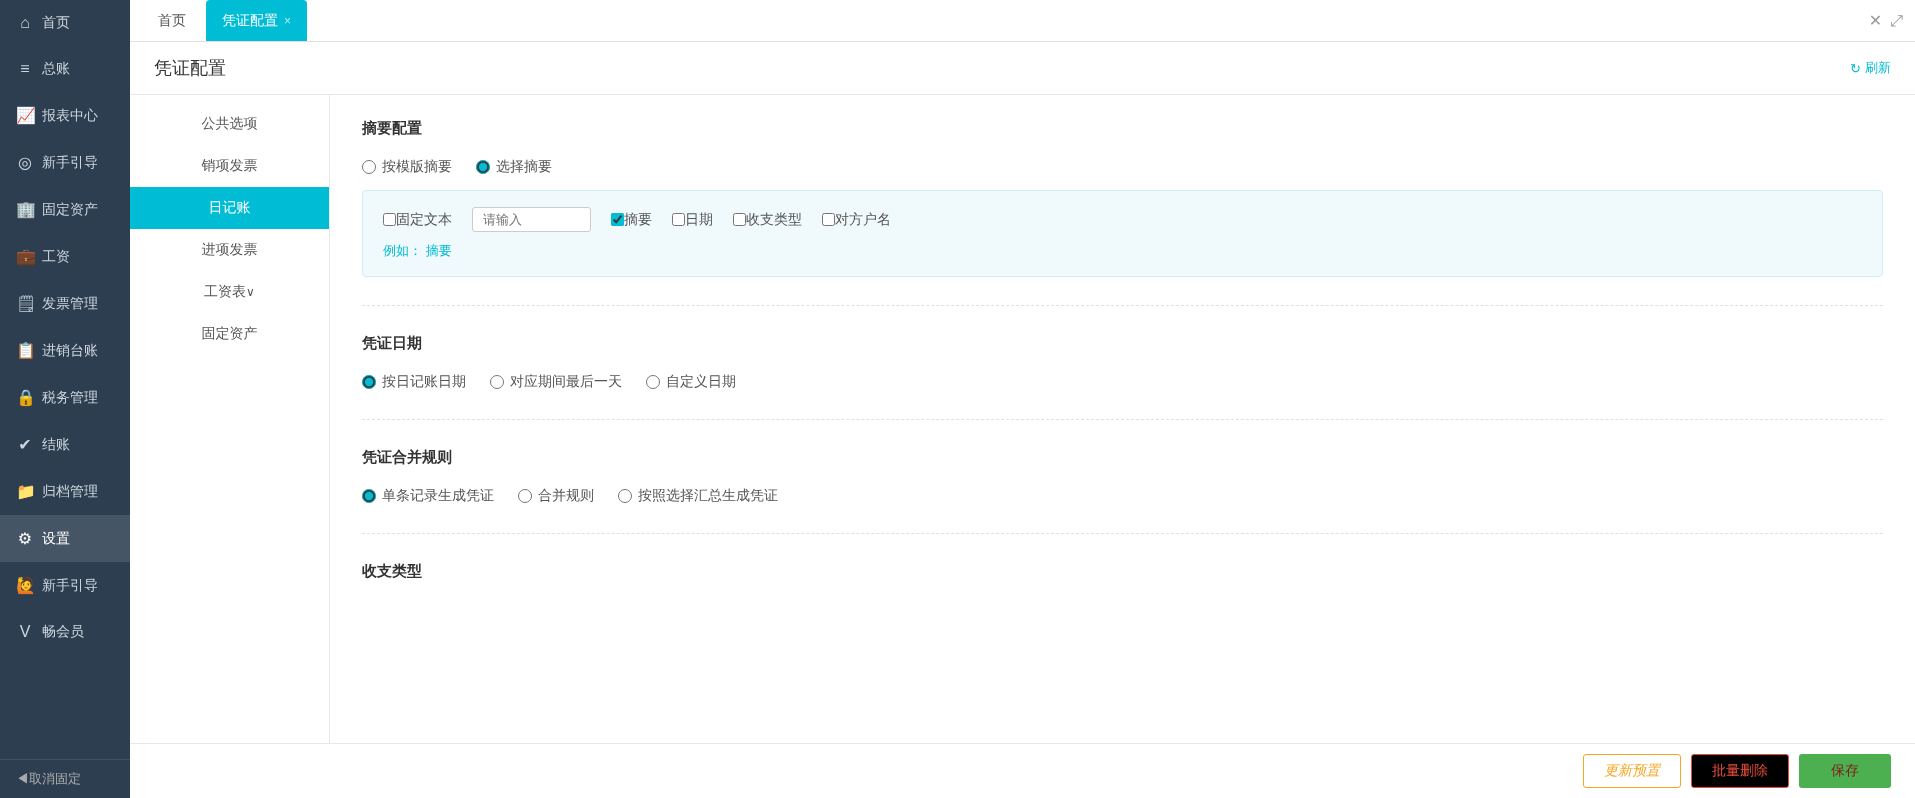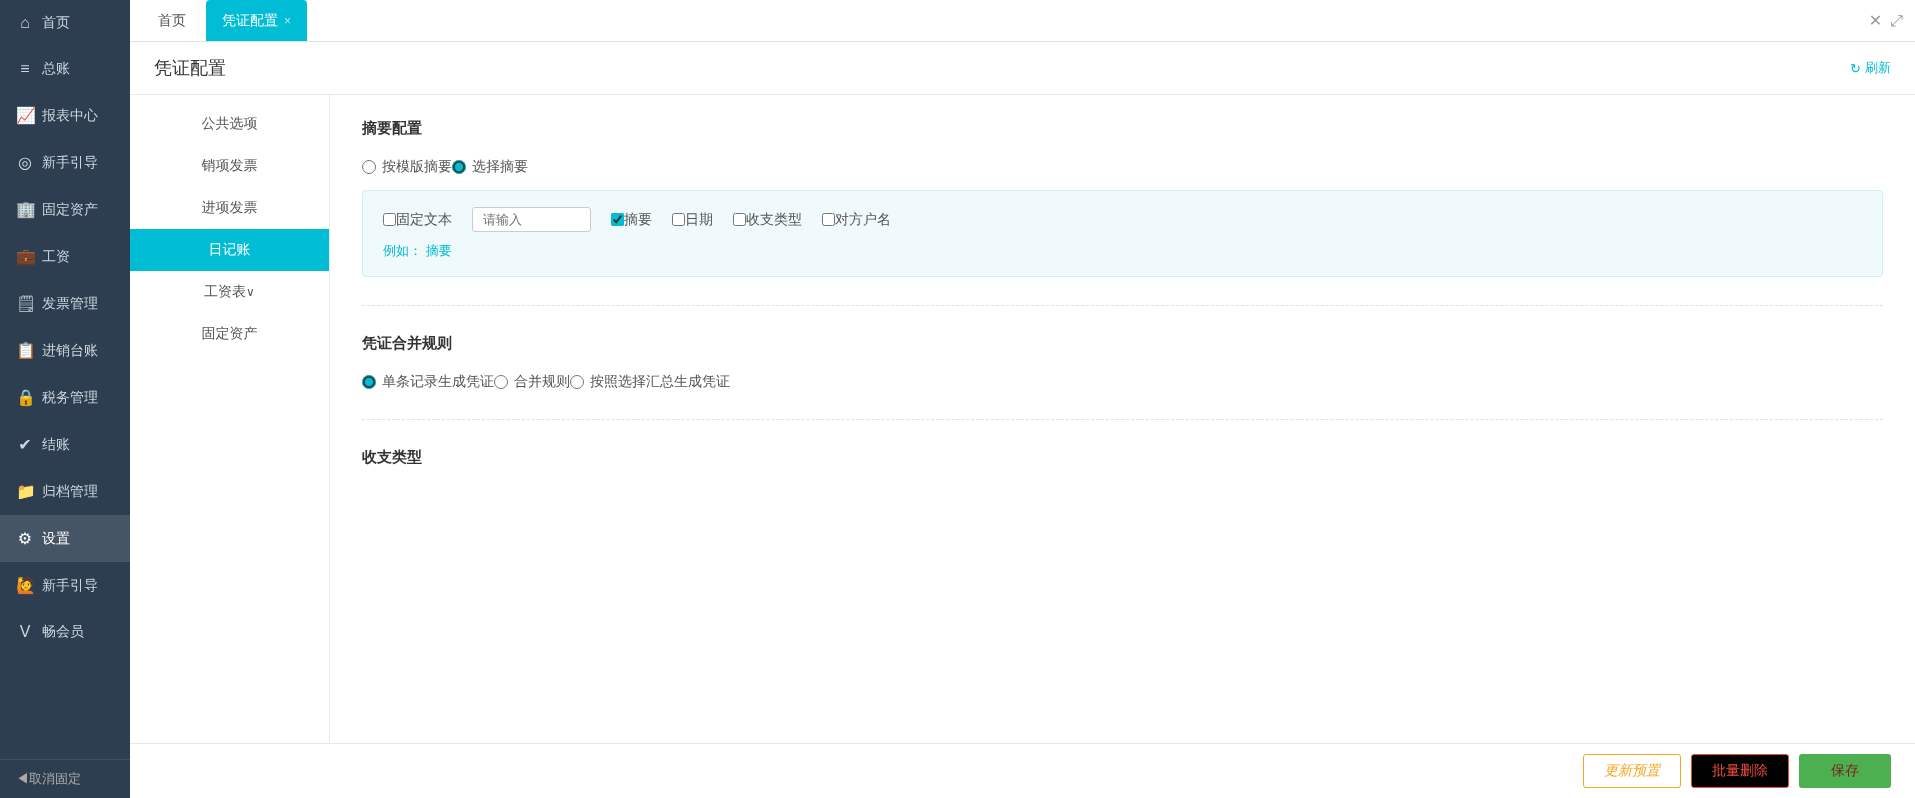--- a/index.html
+++ b/index.html
@@ -174,20 +174,21 @@
       font-size: 15px;
       font-weight: 600;
       color: #333;
       margin-bottom: 20px;
     }
 
     
     .radio-group {
       display: flex;
       align-items: center;
+      gap: 24px;
       flex-wrap: wrap;
     }
     .radio-label {
       display: flex;
       align-items: center;
       gap: 6px;
       cursor: pointer;
       color: #555;
       font-size: 14px;
     }
@@ -373,25 +374,25 @@
 
     <div class="body-layout">
 
       <div class="left-nav">
         <div class="left-nav-item">
           <span>公共选项</span>
         </div>
         <div class="left-nav-item">
           <span>销项发票</span>
         </div>
+        <div class="left-nav-item active">
+          <span>日记账</span>
+        </div>
         <div class="left-nav-item">
           <span>进项发票</span>
-        </div>
-        <div class="left-nav-item active">
-          <span>日记账</span>
         </div>
         <div class="left-nav-item">
           <span>工资表</span>
           <span class="chevron">∨</span>
         </div>
         <div class="left-nav-item">
           <span>固定资产</span>
         </div>
       </div>
 
@@ -434,20 +435,37 @@
                 <span>对方户名</span>
               </label>
             </div>
             <div class="example-text">
               <span>例如：</span>
               <span style="color:#00bcd4;">摘要</span>
             </div>
           </div>
         </div>
 
+        <div class="section">
+          <div class="section-title">凭证日期</div>
+          <div class="radio-group">
+            <label class="radio-label">
+              <input type="radio" name="voucher_date" checked="" style="">
+              <span>按日记账日期</span>
+            </label>
+            <label class="radio-label">
+              <input type="radio" name="voucher_date" style="">
+              <span>对应期间最后一天</span>
+            </label>
+            <label class="radio-label">
+              <input type="radio" name="voucher_date" style="">
+              <span>自定义日期</span>
+            </label>
+          </div>
+        </div>
 
         <div class="section">
           <div class="section-title">凭证合并规则</div>
           <div class="radio-group">
             <label class="radio-label">
               <input type="radio" name="merge_rule" checked="" style="">
               <span>单条记录生成凭证</span>
             </label>
             <label class="radio-label">
               <input type="radio" name="merge_rule" style="">

